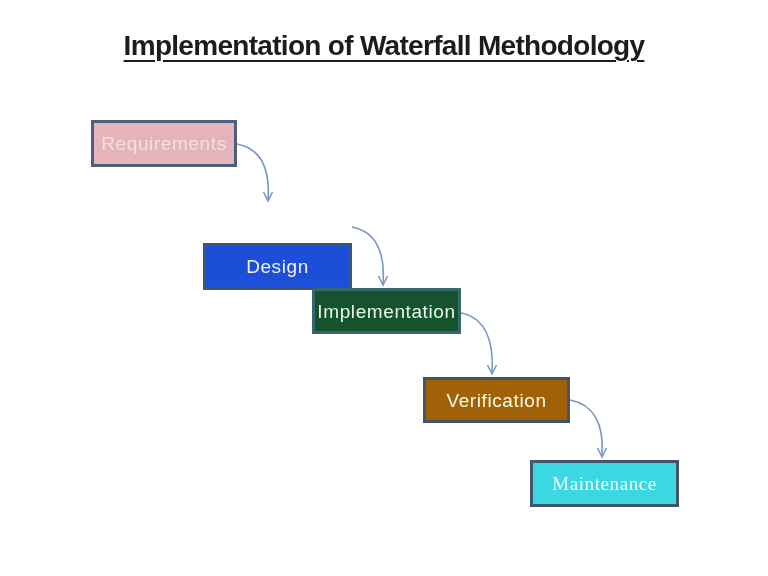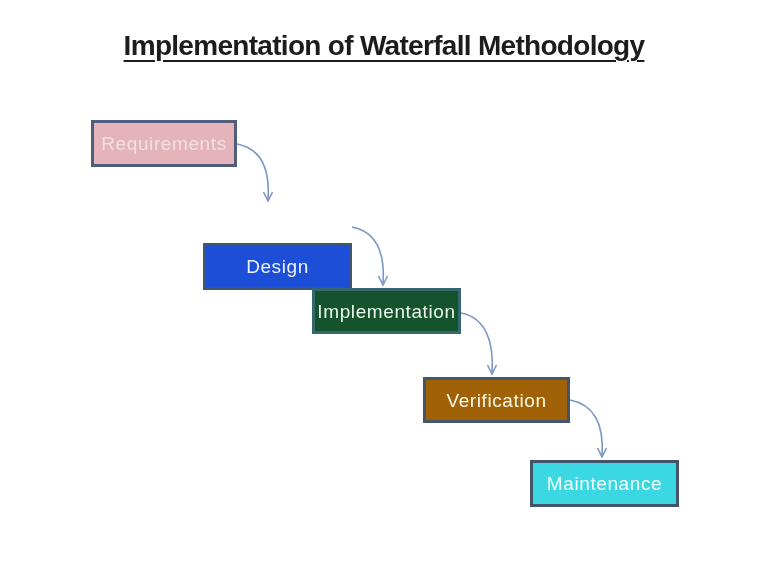--- a/index.html
+++ b/index.html
@@ -54,17 +54,17 @@
       </div>
       <div class="step-box" style="left: 203px; top: 204px; width: 149px; height: 47px; background: #1d4ed8; border-color: rgb(63, 86, 107); margin-top: 39px;">
         <span class="step-label" style="color: rgb(238, 243, 246);">Design</span>
       </div>
       <div class="step-box" style="left: 312px; top: 288px; width: 149px; height: 46px; background: #14532d; border-color: rgb(54, 105, 111);">
         <span class="step-label" style="color: rgb(234, 246, 236);">Implementation</span>
       </div>
       <div class="step-box" style="left: 423px; top: 377px; width: 147px; height: 46px; background: #a16207; border-color: rgb(68, 84, 106);">
         <span class="step-label" style="color: rgb(250, 250, 233);">Verification</span>
       </div>
-      <div class="step-box" style="left: 530px; top: 460px; width: 149px; height: 47px; background: rgb(59, 215, 226); border-color: rgb(68, 84, 106);">
+      <div class="step-box" style="left: 530px; top: 460px; width: 149px; height: 47px; background: rgb(59, 215, 226); border-color: rgb(68, 84, 106); font-family: Liberation Serif, serif;">
         <span class="step-label" style="color: rgb(242, 254, 255);">Maintenance</span>
       </div>
     </div>
 </div>
 
 </body></html>

